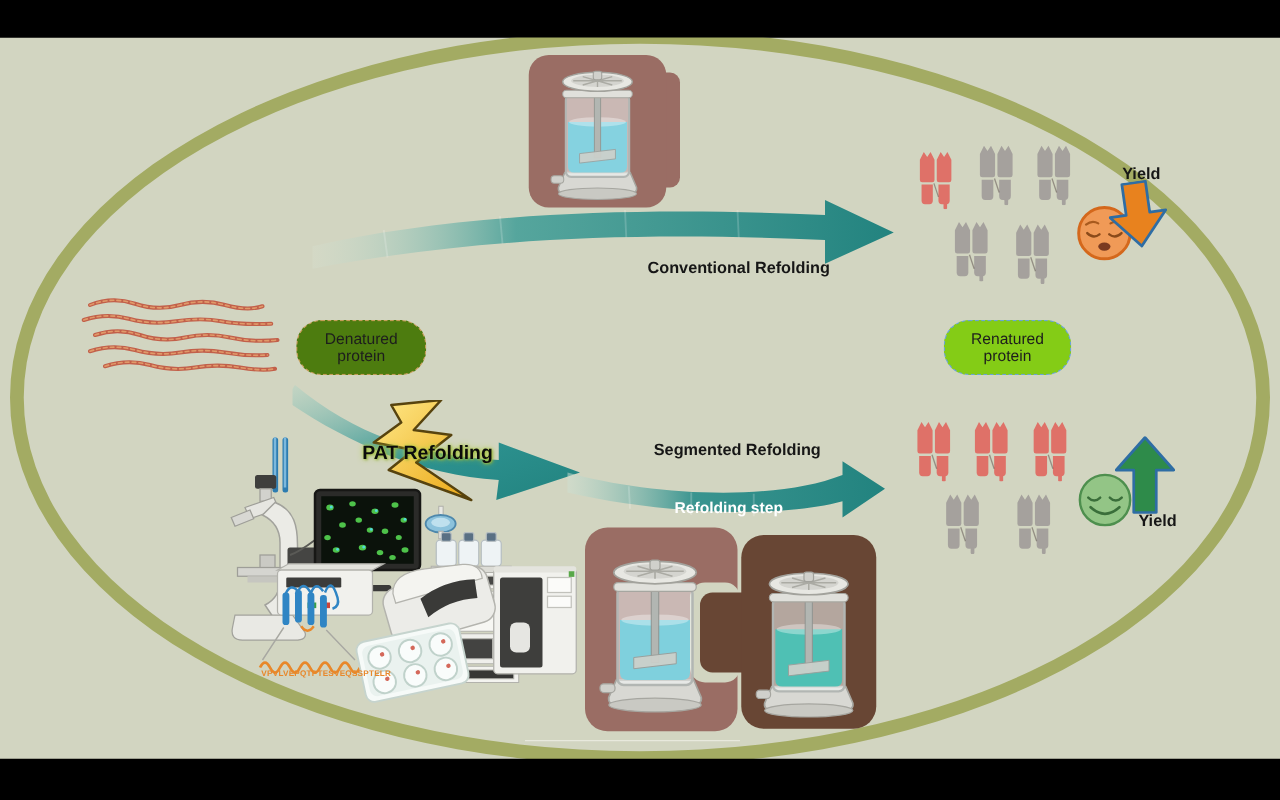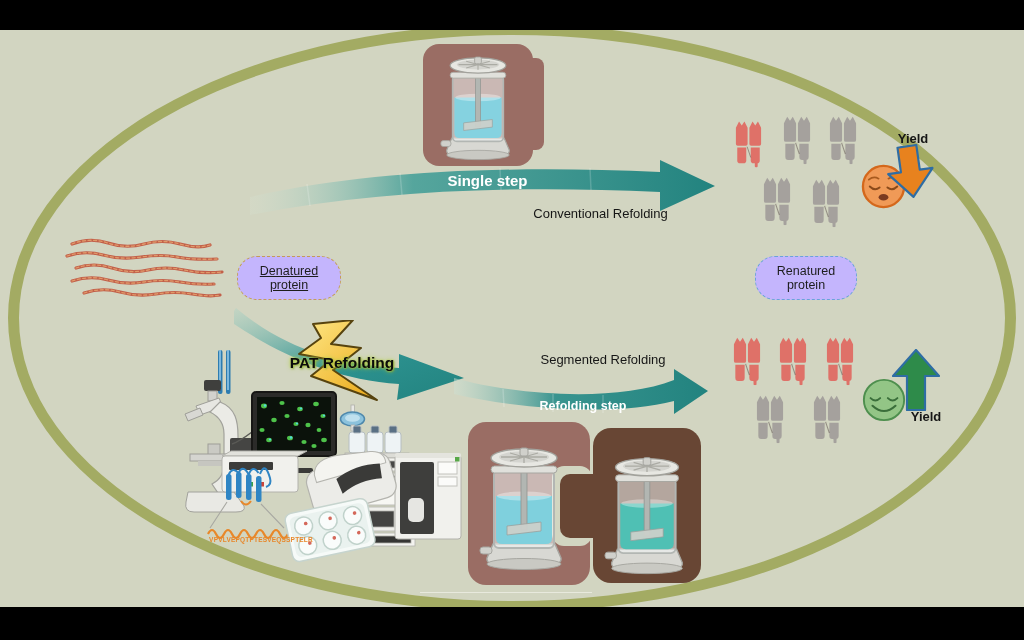--- a/index.html
+++ b/index.html
@@ -5,27 +5,27 @@
   html,body{margin:0;padding:0;background:#000;}
   .stage{position:relative;width:1024px;height:640px;background:#000;overflow:hidden;
          font-family:"Liberation Sans",sans-serif;}
   .slide{position:absolute;left:0;top:30px;width:1024px;height:578px;background:#d2d5c1;}
   .abs{position:absolute;}
   .bar{position:absolute;left:0;width:1024px;background:#000;z-index:50;}
   .ellipse{position:absolute;left:8px;top:24px;width:986px;height:566px;
            border:11px solid #a3ab63;border-radius:50%;z-index:1;}
   .lbl{position:absolute;z-index:6;color:#161616;}
   .steplbl{position:absolute;z-index:7;color:#fff;font-weight:600;text-align:center;}
-  .cap{font-weight:400;font-size:13px;text-align:center;}
+  .cap{font-weight:700;font-size:13px;text-align:left;}
   .yield{font-weight:700;font-size:13px;}
   .tagbox{position:absolute;z-index:6;border-radius:20px;display:flex;align-items:center;
           justify-content:center;text-align:center;font-size:12.5px;line-height:1.15;
           color:#1d1d1d;font-weight:500;padding:4px 6px;box-sizing:border-box;}
-  .den{background:#c4b5fd;border:1.6px dashed #c49d58;text-decoration:underline;}
-  .ren{background:#c4b5fd;border:1.6px dashed #6aa4d8;}
+  .den{background:#4d7c0f;border:1.6px dashed #c49d58;}
+  .ren{background:#84cc16;border:1.6px dashed #6aa4d8;}
   .pat{position:absolute;z-index:8;font-size:15.5px;font-weight:800;color:#0b0b0b;
        text-shadow:0 0 2px #b6d24e,0 0 5px #b6d24e,1px 1px 2px rgba(120,150,40,.8);
        text-align:center;}
   .pept{position:absolute;z-index:7;font-size:6.5px;font-weight:700;color:#e8872a;
         text-align:center;letter-spacing:.2px;}
   .panel{position:absolute;z-index:3;border-radius:16px;}
   .thinline{position:absolute;z-index:4;height:1px;background:rgba(250,250,244,.55);}
   svg{display:block;}
   .z4{z-index:4}.z5{z-index:5}.z6{z-index:6}.z7{z-index:7}
 </style>
@@ -79,21 +79,20 @@
     <defs>
         <linearGradient id="g1" x1="0" y1="0" x2="1" y2="0">
       <stop offset="0" stop-color="#d9e3d3" stop-opacity=".25"></stop>
       <stop offset=".35" stop-color="#4fa39b" stop-opacity=".95"></stop>
       <stop offset="1" stop-color="#22837f"></stop>
         </linearGradient>
       </defs>
     <path d="M5,42 C120,16 260,10 415,17 L415,5 L470,31 L415,56 L415,37 C260,30 130,36 5,60 Z" fill="url(#g1)"></path>
     <path d="M62,29 l3,22 M155,18 l2,22 M255,13 l1,22 M345,13 l1,22" stroke="rgba(255,255,255,.18)" stroke-width="1.5"></path>
   </svg>
-  <div class="steplbl" style="left:400px;top:172px;width:175px;font-size:15px;">Single step</div>
   <div class="lbl cap" style="left:518px;top:206px;width:165px;">Conventional Refolding</div>
 
   <svg class="abs z5" style="left:735px;top:120px;color:#df7168" width="27" height="48" viewBox="0 0 30 52">
       <use href="#antibody"></use>
     </svg>
   <svg class="abs z5" style="left:783px;top:115px;color:#a5a19d" width="28" height="50" viewBox="0 0 30 52">
       <use href="#antibody"></use>
     </svg>
   <svg class="abs z5" style="left:829px;top:115px;color:#a5a19d" width="28" height="50" viewBox="0 0 30 52">
       <use href="#antibody"></use>

